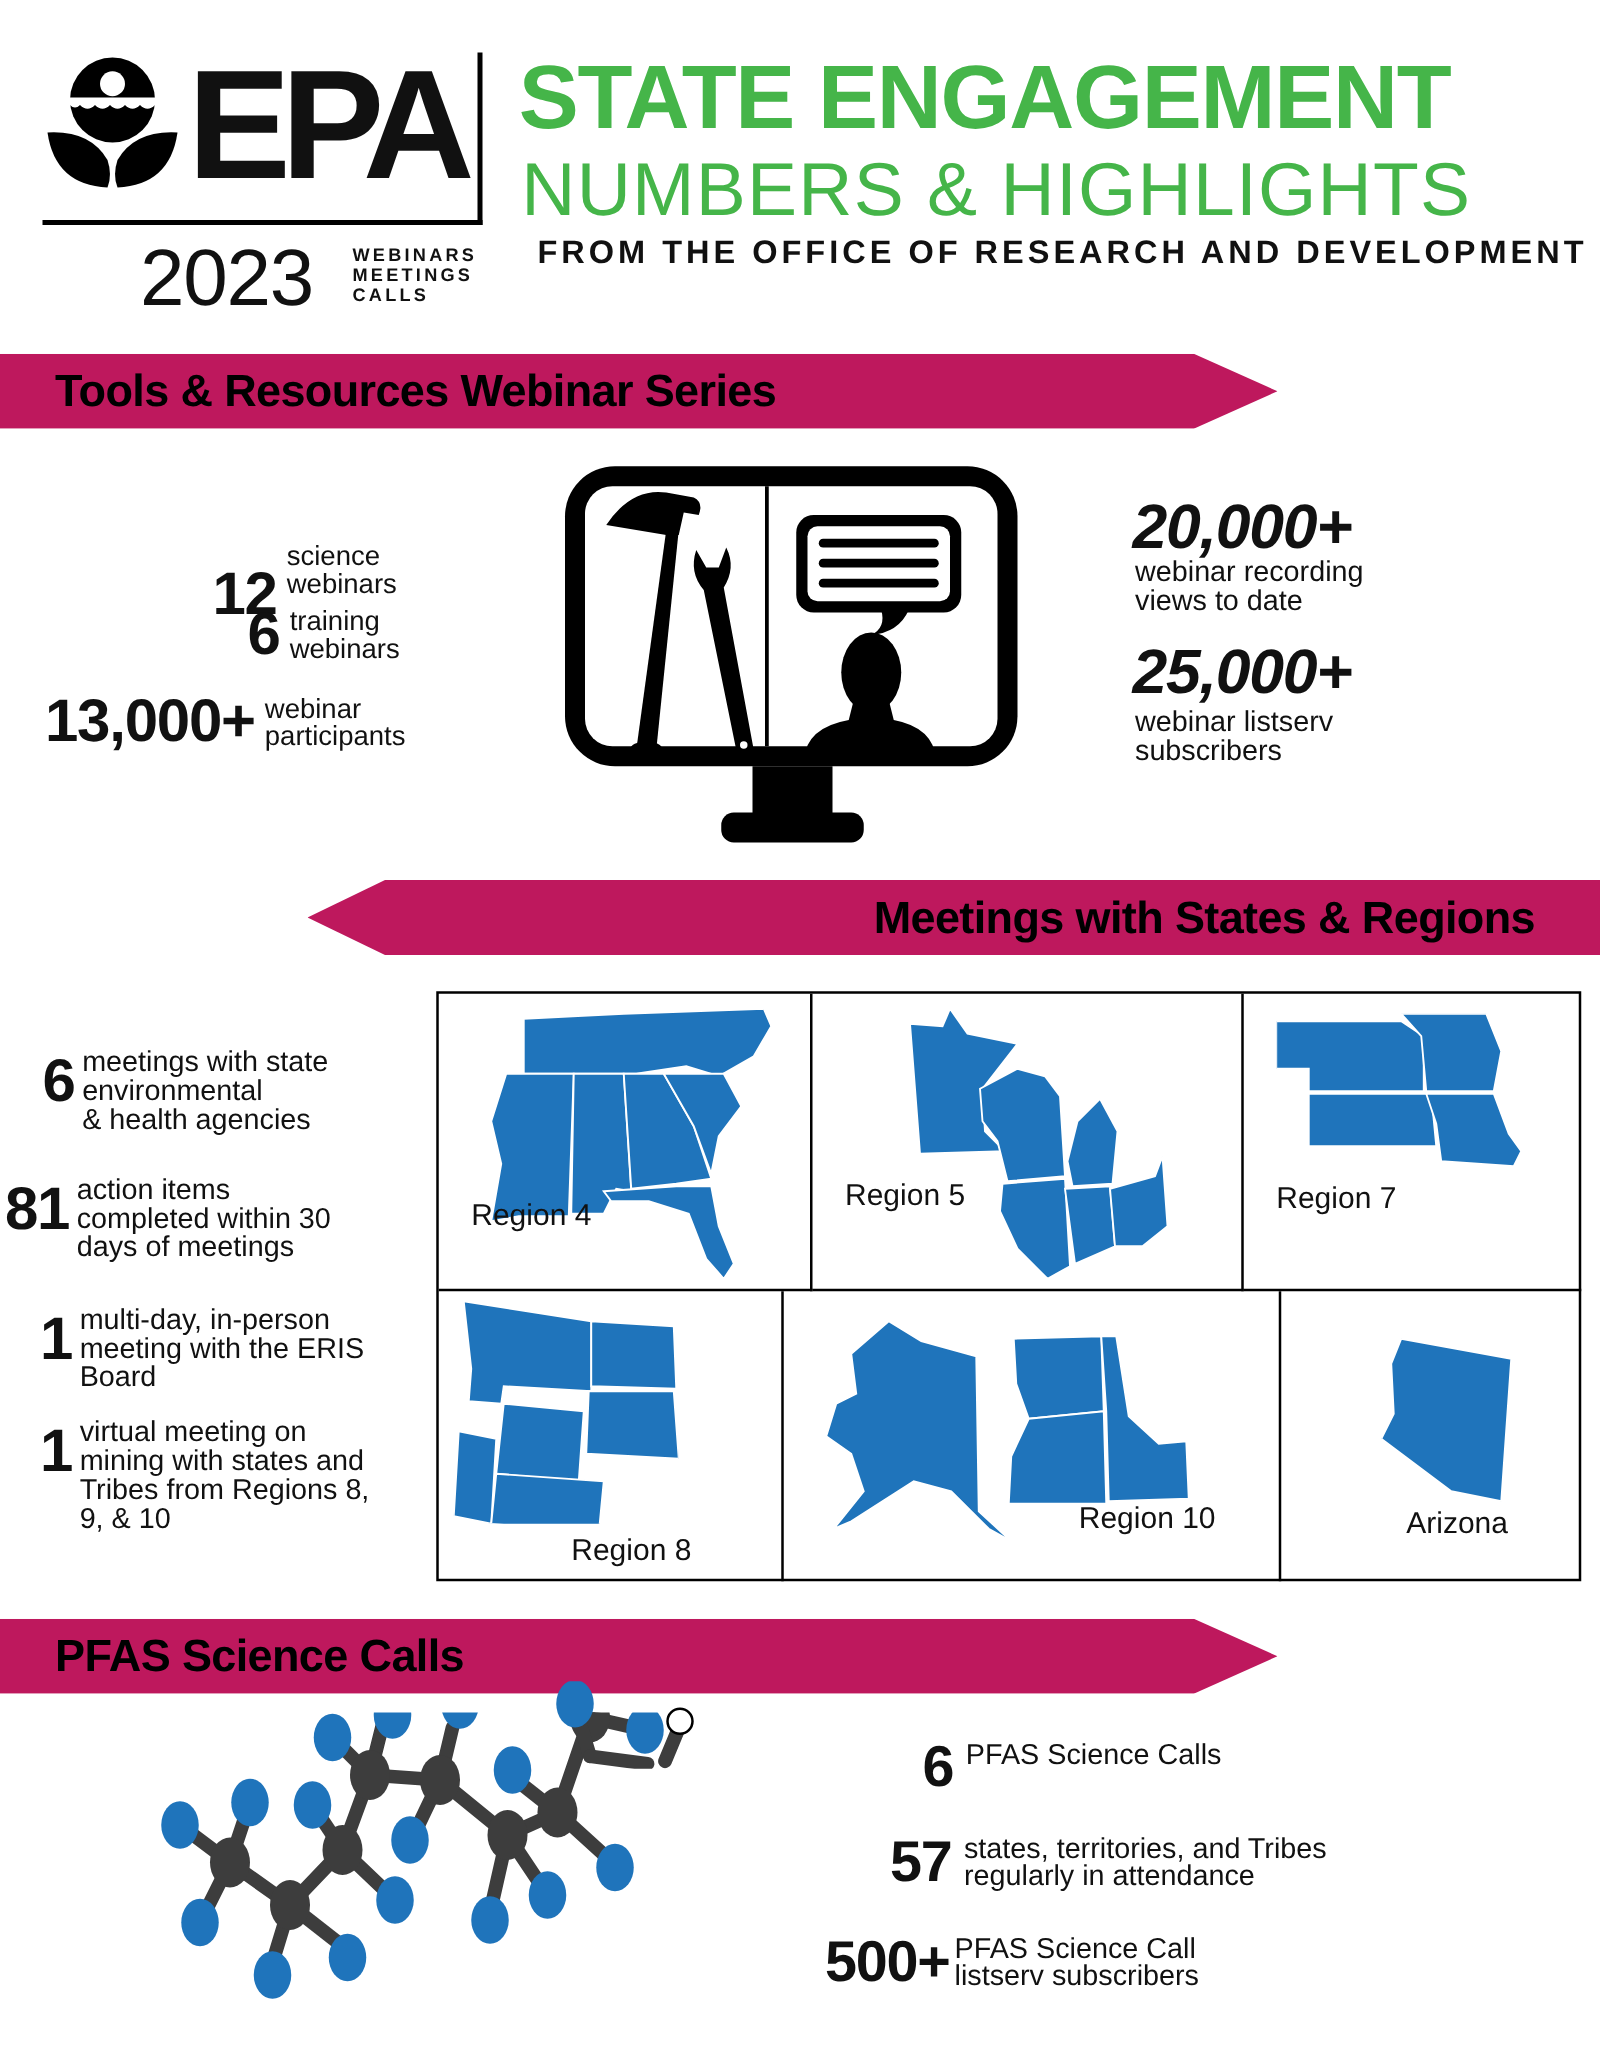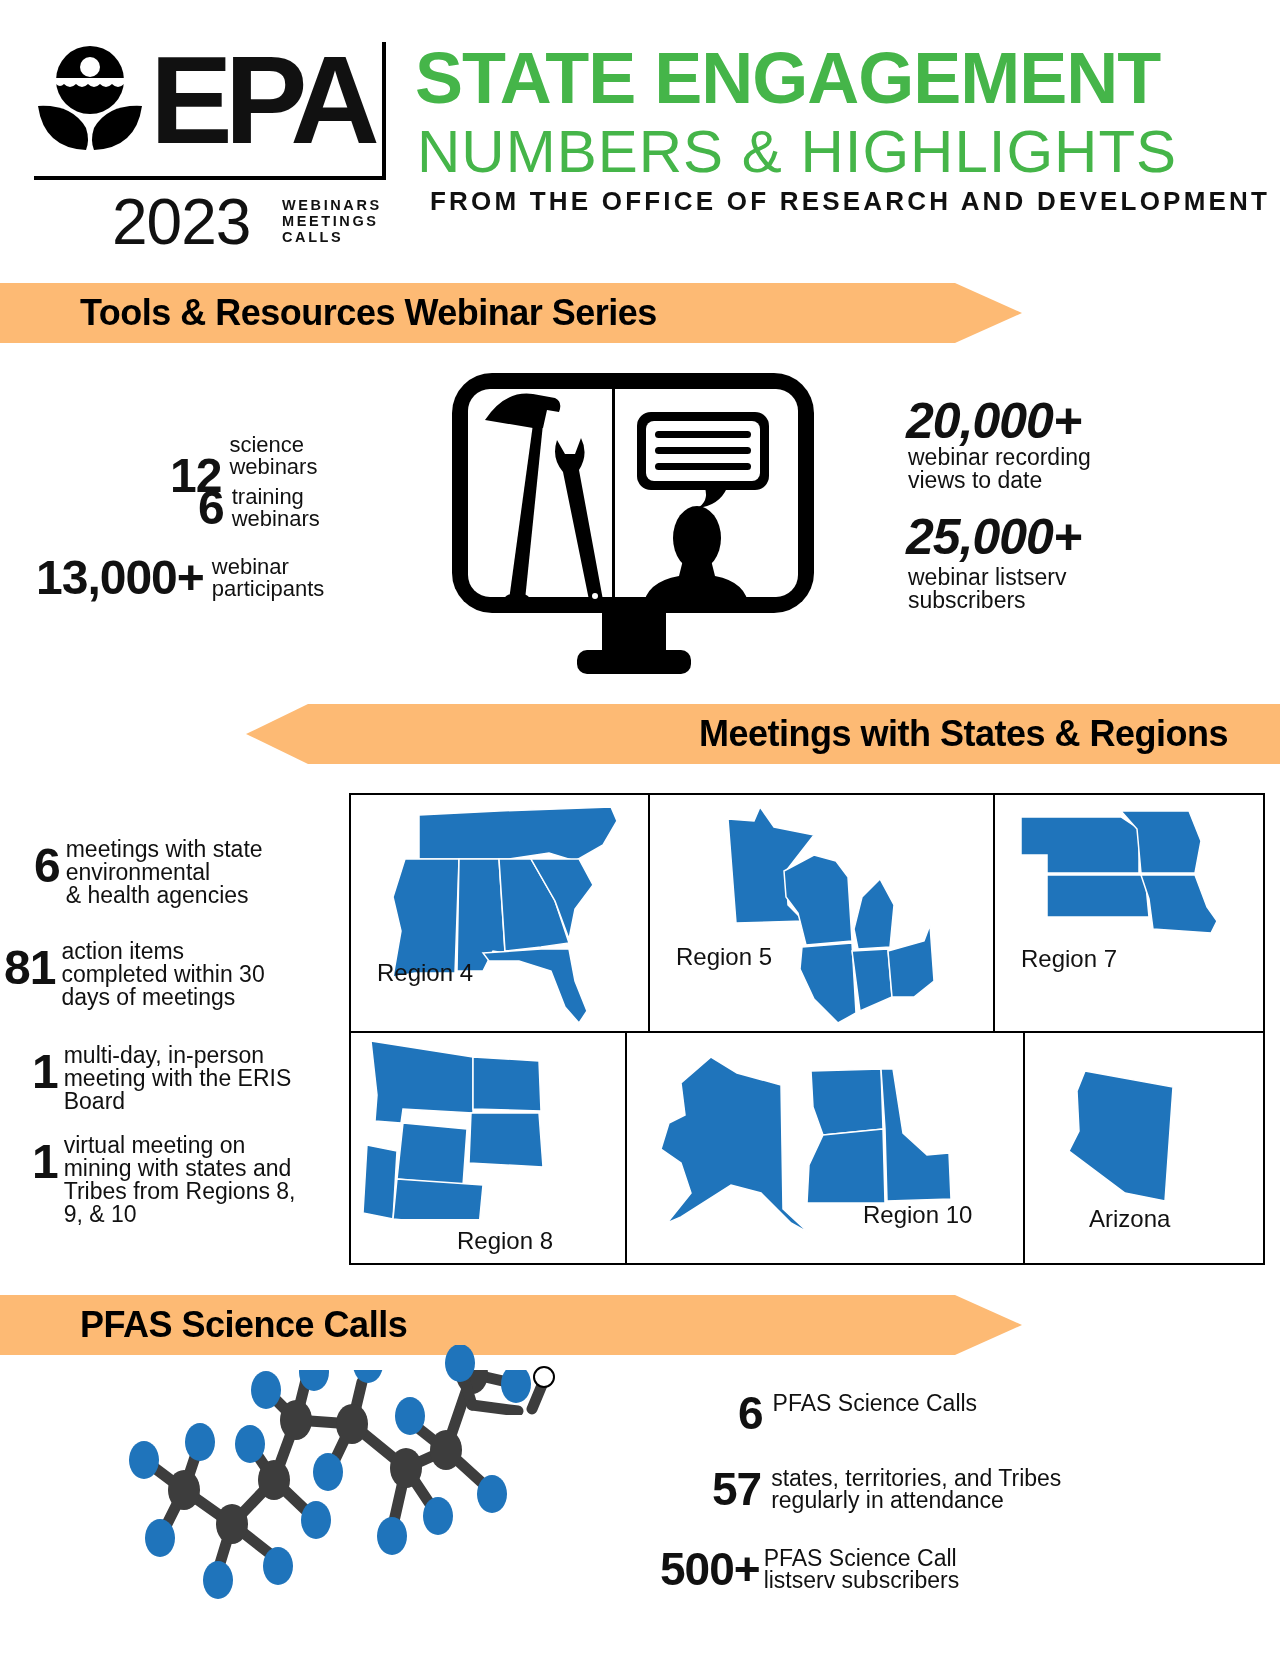--- a/index.html
+++ b/index.html
@@ -8,21 +8,21 @@
   .abs { position: absolute; }
   
   .logo-frame { left: 34px; top: 42px; width: 352px; height: 138px; border-right: 4px solid #000; border-bottom: 4px solid #000; }
   .epa-text { left: 150px; top: 38px; font-size: 124px; font-weight: bold; letter-spacing: -8px; line-height: 1; font-family: "Liberation Sans", sans-serif; }
   .year { left: 112px; top: 190px; font-size: 64px; font-weight: normal; line-height: 1; letter-spacing: -1px; }
   .year-sub { left: 282px; top: 197px; font-size: 14.5px; font-weight: bold; letter-spacing: 2.6px; line-height: 16px; }
   .title1 { left: 415px; top: 42px; font-size: 72px; font-weight: bold; color: #45b549; line-height: 1; letter-spacing: -1px; }
   .title2 { left: 417px; top: 122px; font-size: 60px; color: #45b549; line-height: 1; letter-spacing: 1px; }
   .subtitle { left: 430px; top: 188px; font-size: 26px; font-weight: bold; letter-spacing: 3.2px; line-height: 1; text-align: center; }
   
-  .banner { height: 60px; background: #fdba74; display: flex; align-items: center; padding-left: 36px; }
+  .banner { height: 60px; background: #be185d; display: flex; align-items: center; }
   .banner-label { font-size: 36px; font-weight: bold; color: #000; letter-spacing: -0.5px; white-space: nowrap; }
   .b1 { left: 0; top: 283px; width: 1022px; clip-path: polygon(0 0, 955px 0, 1022px 50%, 955px 100%, 0 100%); }
   .b1 .banner-label { margin-left: 44px; }
   .b2 { left: 246px; top: 704px; width: 1034px; clip-path: polygon(62px 0, 100% 0, 100% 100%, 62px 100%, 0 50%); justify-content: flex-end; }
   .b2 .banner-label { margin-right: 52px; }
   .b3 { left: 0; top: 1295px; width: 1022px; clip-path: polygon(0 0, 955px 0, 1022px 50%, 955px 100%, 0 100%); }
   .b3 .banner-label { margin-left: 44px; }
   
   .stat { display: flex; align-items: center; }
   .stat-num { font-weight: bold; line-height: 1; letter-spacing: -1px; }
@@ -223,21 +223,21 @@
   </div>
   <div class="cell" style="left:244px;top:238px;width:430px;height:232px;border-right-width:2px;">
     <svg class="map" style="left:46px;top:20px;" width="320" height="180" viewBox="0 0 320 180">
       <path d="M40 30 L70 4 L96 20 L140 32 L142 156 L168 180 L150 170 L120 140 L90 132 L40 164 L26 170 L50 140 L40 110 L20 96 L28 70 L44 62 Z"></path>
       <path d="M170 18 L240 16 L242 76 L182 82 L172 54 Z"></path>
       <path d="M182 82 L242 76 L244 150 L166 150 L168 112 Z"></path>
       <path d="M240 16 L252 16 L262 80 L286 102 L308 100 L310 146 L246 148 L244 76 Z"></path>
     </svg>
     <div class="cell-label" style="left:268px;top:170px;">Region 10</div>
   </div>
-  <div class="cell" style="left:652px;top:238px;width:198px;height:232px;">
+  <div class="cell" style="left:688px;top:238px;width:198px;height:232px;">
     <svg class="map" style="left:66px;top:38px;" width="110" height="130" viewBox="0 0 110 130">
       <path d="M16 0 L104 16 L96 130 L56 122 L0 80 L10 60 L8 20 Z"></path>
     </svg>
     <div class="cell-label" style="left:86px;top:174px;">Arizona</div>
   </div>
 </div>
 
 <div class="abs banner b3">
   <span class="banner-label">PFAS Science Calls</span>
 </div>

